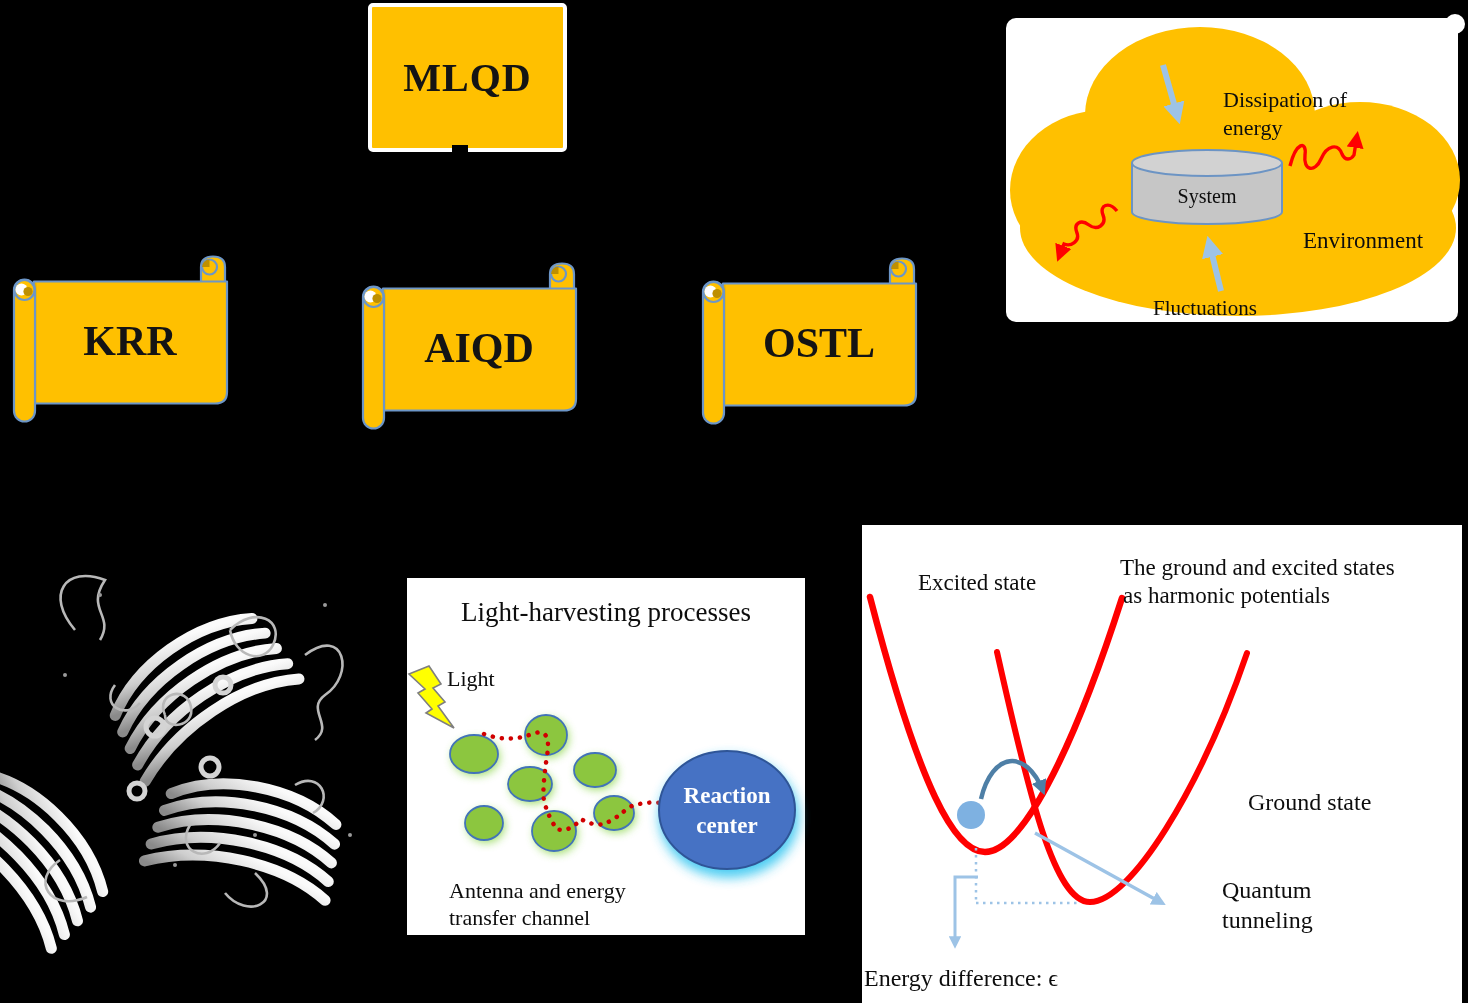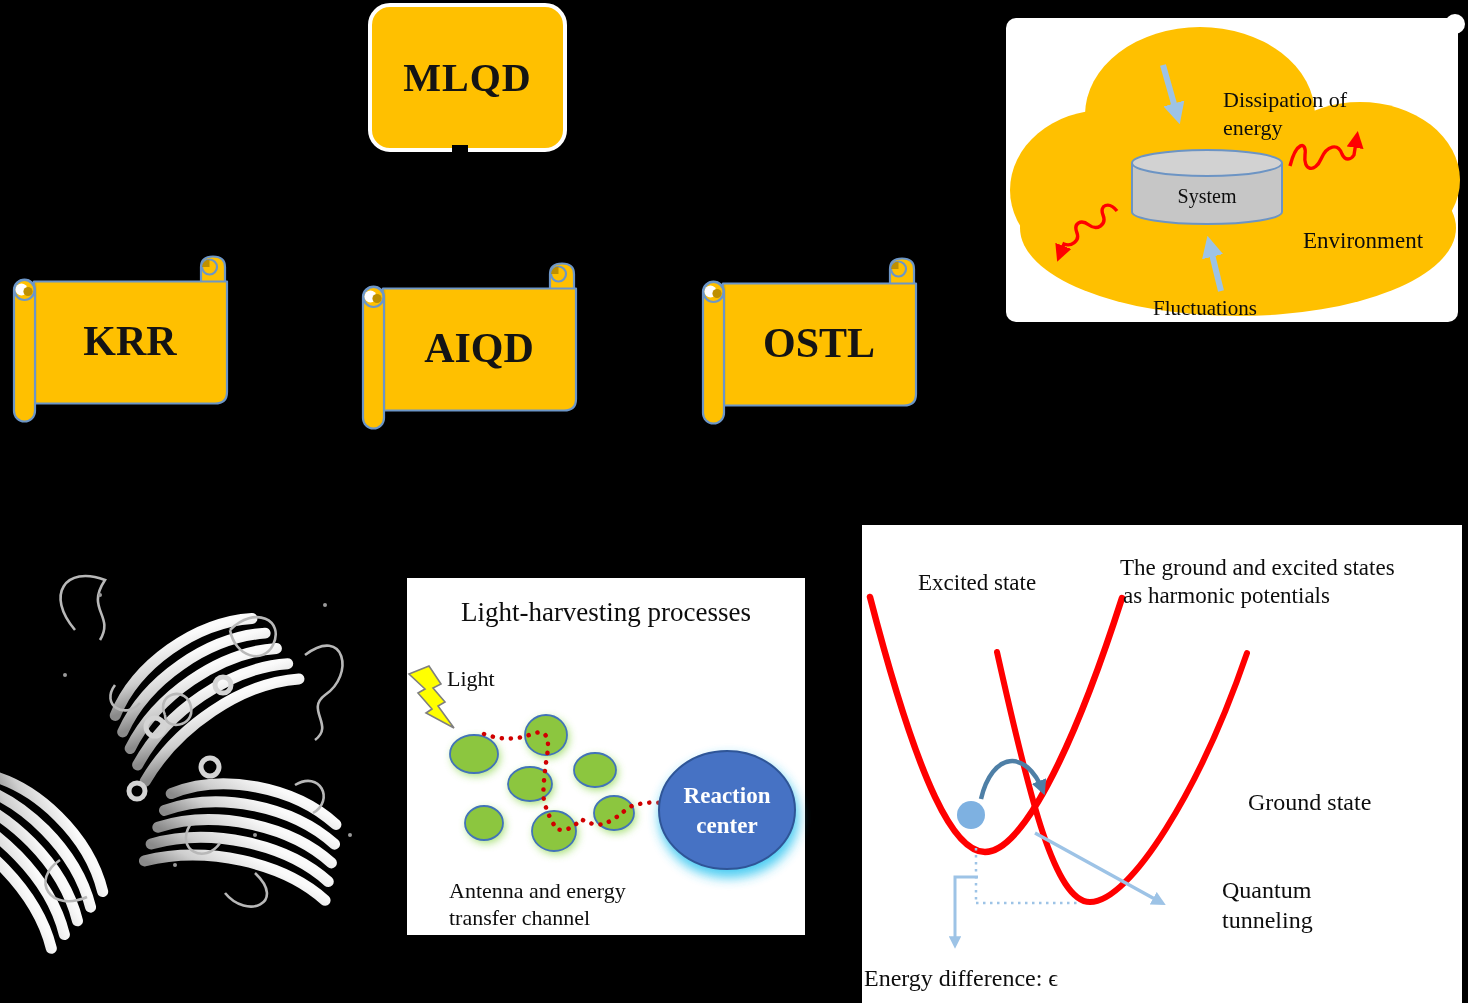--- a/index.html
+++ b/index.html
@@ -2,21 +2,21 @@
 <html><head>
 <meta charset="utf-8">
 <style>
   html,body{margin:0;padding:0;background:#000;}
   .canvas{position:relative;width:1468px;height:1003px;background:#000;overflow:hidden;
           font-family:"Liberation Serif","DejaVu Serif",serif;}
   .abs{position:absolute;}
   svg{display:block;overflow:visible;}
   .t{font-family:"Liberation Serif","DejaVu Serif",serif;fill:#0d0d0d;}
   .mlqd-box{position:absolute;left:368px;top:3px;width:199px;height:149px;background:#FFC000;
-            border:4px solid #fff;border-radius:22px;box-sizing:border-box;
+            border:4px solid #fff;border-radius:5px;box-sizing:border-box;
             display:flex;align-items:center;justify-content:center;}
   .mlqd-box span{font-weight:bold;font-size:40px;color:#141414;letter-spacing:1px;}
   .stub{position:absolute;left:452px;top:145px;width:16px;height:12px;background:#000;}
   .scroll-text{font-weight:bold;font-size:42px;fill:#141414;text-anchor:middle;
                font-family:"Liberation Serif","DejaVu Serif",serif;}
 </style>
 </head>
 <body>
 
 <div class="canvas">

